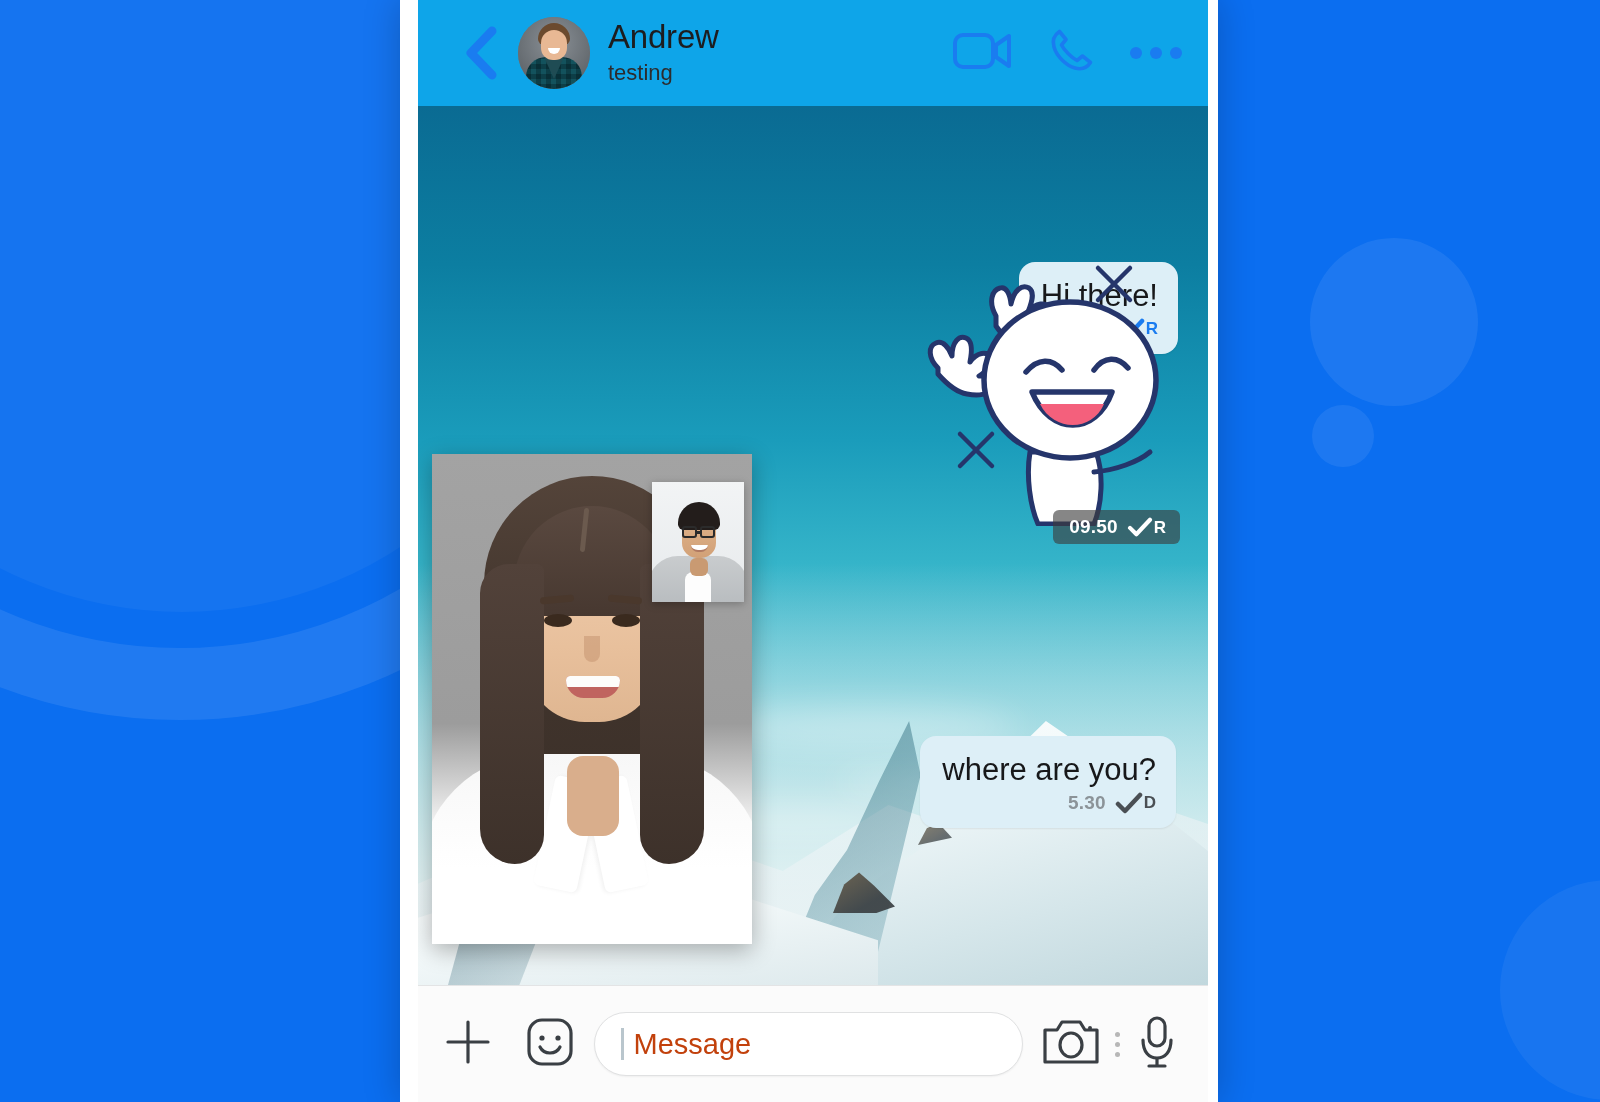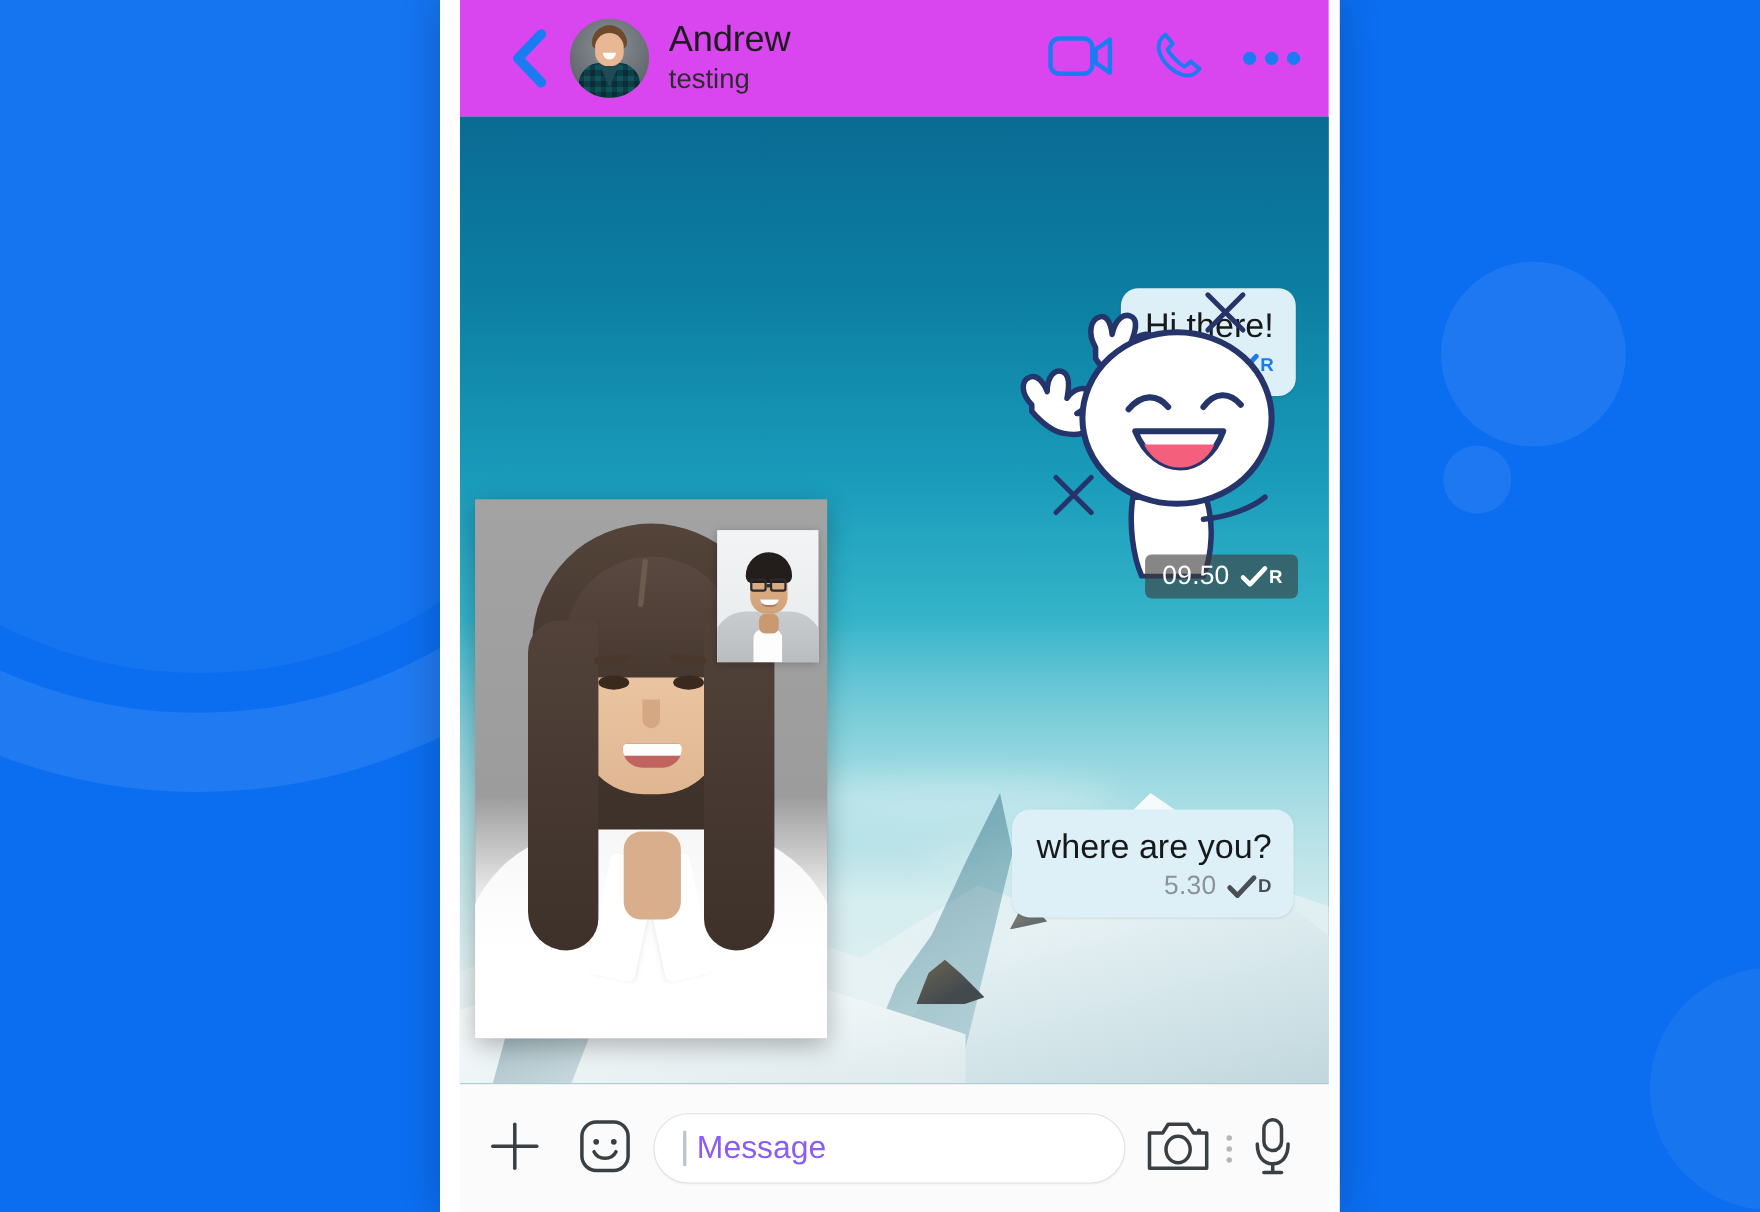--- a/index.html
+++ b/index.html
@@ -67,21 +67,21 @@
     width: 790px; height: 1102px;
     background: #ffffff;
     overflow: hidden;
     display: flex;
     flex-direction: column;
   }
 
   
   .header {
     height: 106px;
-    background: #d946ef;
+    background: #0ea5e9;
     display: flex;
     align-items: center;
     padding: 0 14px 0 42px;
     flex: 0 0 auto;
     position: relative;
   }
   .back-btn {
     width: 44px; height: 56px;
     display: flex; align-items: center; justify-content: center;
     flex: 0 0 auto;
@@ -132,21 +132,21 @@
     min-width: 0;
   }
   .contact-name {
     font-size: 33px;
     color: #1d1d1f;
     line-height: 1.05;
     letter-spacing: -0.2px;
     white-space: nowrap;
   }
   .contact-status {
-    font-size: 25px;
+    font-size: 22px;
     color: #2c2c2e;
     line-height: 1.25;
     margin-top: 4px;
     white-space: nowrap;
   }
   .header-actions {
     display: flex;
     align-items: center;
     gap: 32px;
     flex: 0 0 auto;
@@ -252,23 +252,24 @@
     white-space: nowrap;
   }
   .bubble-meta {
     display: flex;
     align-items: center;
     justify-content: flex-end;
     gap: 9px;
     margin-top: 4px;
   }
   .bubble-time {
-    font-size: 24px;
+    font-size: 19px;
     color: #8b9398;
     letter-spacing: 0.2px;
+    font-weight: bold;
   }
   .tick-wrap { display:flex; align-items:center; gap:1px; }
   .tick-letter { font-size: 17px; font-weight: bold; line-height: 1; }
 
   
   #row-hi { left: 430px; top: 156px; width: 330px; }
   
   #row-where { left: 328px; top: 630px; width: 430px; }
 
   
@@ -419,21 +420,21 @@
     cursor: text;
   }
   .caret {
     width: 2.5px; height: 32px;
     background: #b9c6cd;
     margin-right: 10px;
     flex: 0 0 auto;
   }
   .msg-placeholder {
     font-size: 29px;
-    color: #8b5cf6;
+    color: #c2410c;
   }
   .vdots { display:flex; flex-direction:column; gap:5px; padding: 0 14px; }
   .vdots i { width:5px; height:5px; border-radius:50%; background:#b7b7b7; display:block; }
 </style>
 </head>
 <body>
 
 <div class="backdrop">
   <div class="ring-outer"></div>
   <div class="ring-inner"></div>

